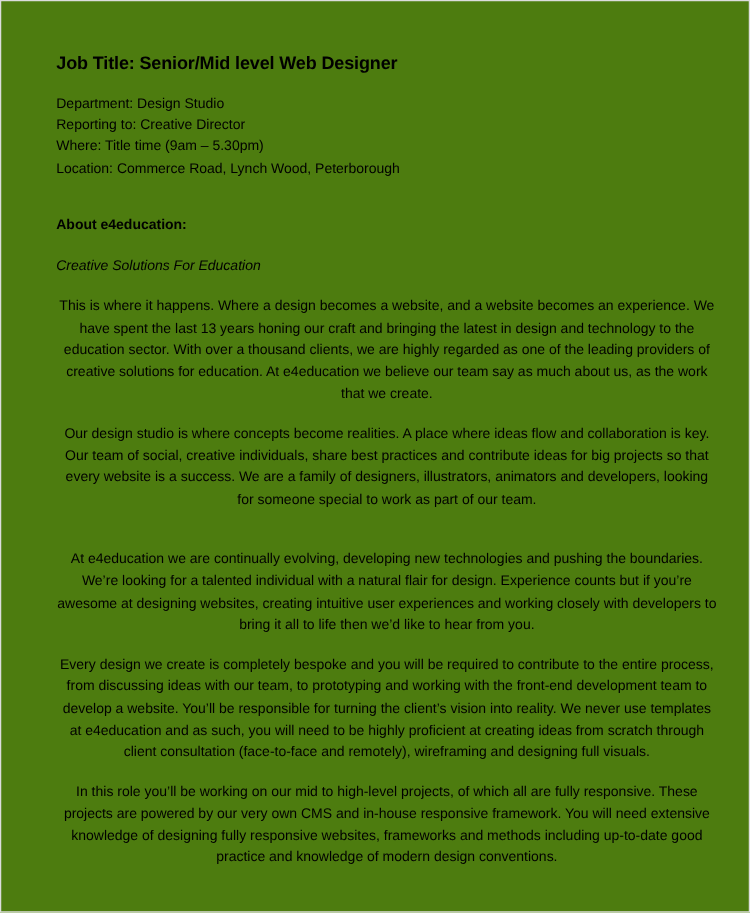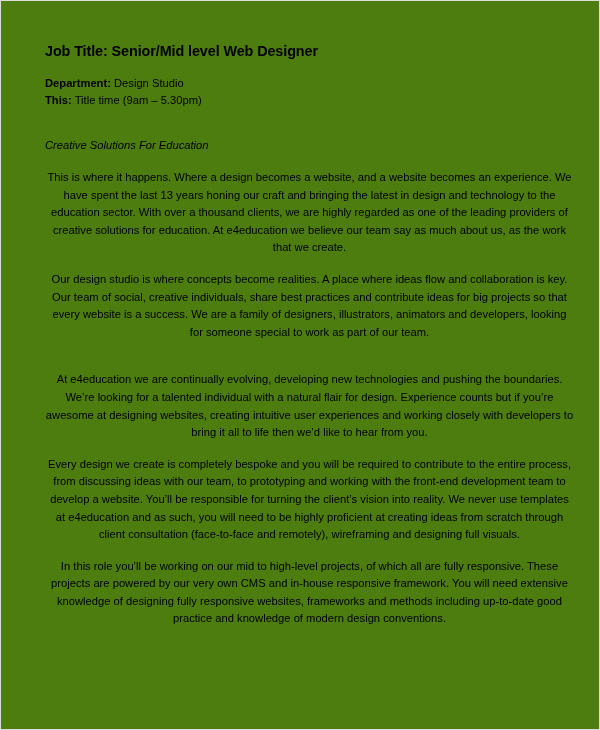--- a/index.html
+++ b/index.html
@@ -35,21 +35,21 @@
   }
   .meta-block {
     margin: 0 0 28px 0;
   }
   .meta-line {
     margin: 0;
     line-height: 17.2px;
     white-space: nowrap;
   }
   .meta-line .lbl {
-    font-weight: bold;
+    font-weight: normal;
     text-align: center;
   }
   .section-head {
     font-weight: bold;
     margin: 0 0 14px 0;
     line-height: 17.6px;
   }
   .subtitle-italic {
     font-style: italic;
     margin: 16px 0 14px 0;
@@ -70,24 +70,31 @@
 <div class="page">
   <div class="doc-body">
 
     <div class="job-title">Job Title: Senior/Mid level Web Designer</div>
 
     <div class="meta-block">
       <p class="meta-line">
         <span class="lbl">Department:</span><span> Design Studio</span>
       </p>
       <p class="meta-line">
-        <span class="lbl">This:</span><span> Title time (9am – 5.30pm)</span>
+        <span class="lbl">Reporting to:</span><span> Creative Director</span>
+      </p>
+      <p class="meta-line">
+        <span class="lbl">Where:</span><span> Title time (9am – 5.30pm)</span>
+      </p>
+      <p class="meta-line">
+        <span class="lbl">Location:</span><span> Commerce Road, Lynch Wood, Peterborough</span>
       </p>
     </div>
 
+    <div class="section-head">About e4education:</div>
 
     <div class="subtitle-italic">Creative Solutions For Education</div>
 
     <p class="para">This is where it happens. Where a design becomes a website, and a website becomes an experience. We have spent the last 13 years honing our craft and bringing the latest in design and technology to the education sector.  With over a thousand clients, we are highly regarded as one of the leading providers of creative solutions for education. At e4education we believe our team say as much about us, as the work that we create.</p>
 
     <p class="para last-of-group">Our design studio is where concepts become realities. A place where ideas flow and collaboration is key. Our team of social, creative individuals, share best practices and contribute ideas for big projects so that every website is a success. We are a family of designers, illustrators, animators and developers, looking for someone special to work as part of our team.</p>
 
 
     <p class="para">At e4education we are continually evolving, developing new technologies and pushing the boundaries. We’re looking for a talented individual with a natural flair for design. Experience counts but if you’re awesome at designing websites, creating intuitive user experiences and working closely with developers to bring it all to life then we’d like to hear from you.</p>
 

